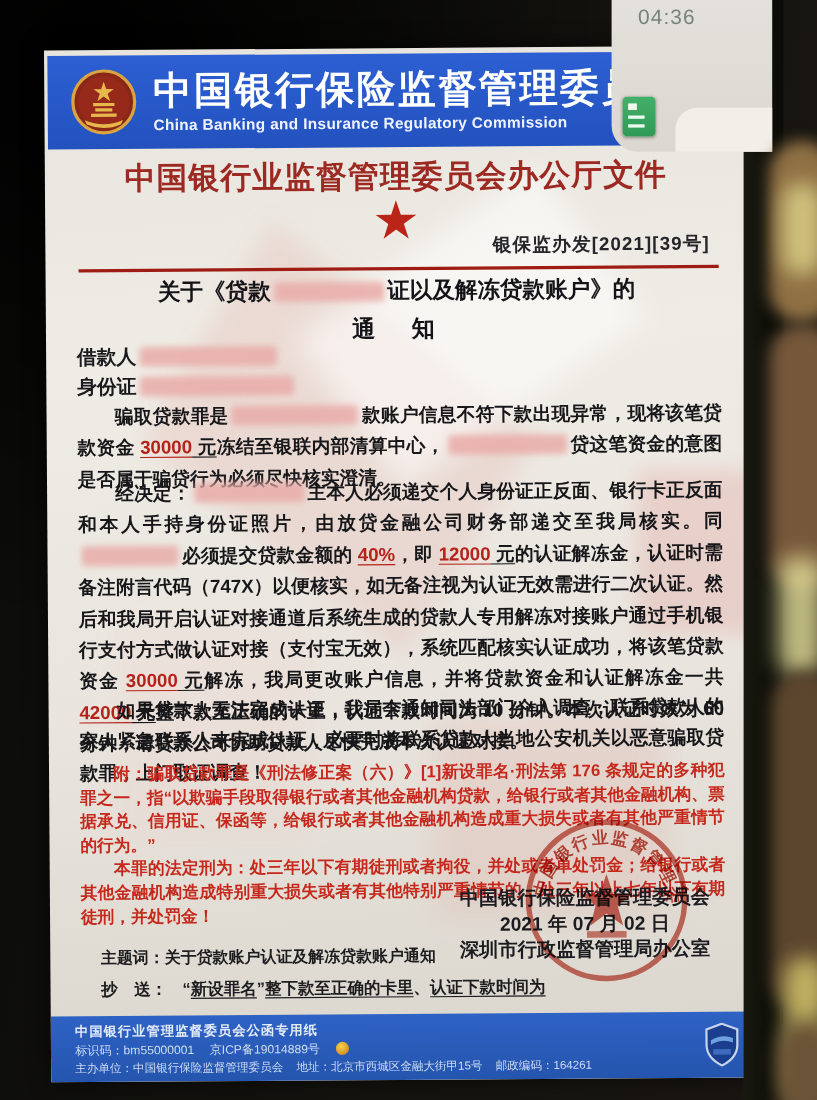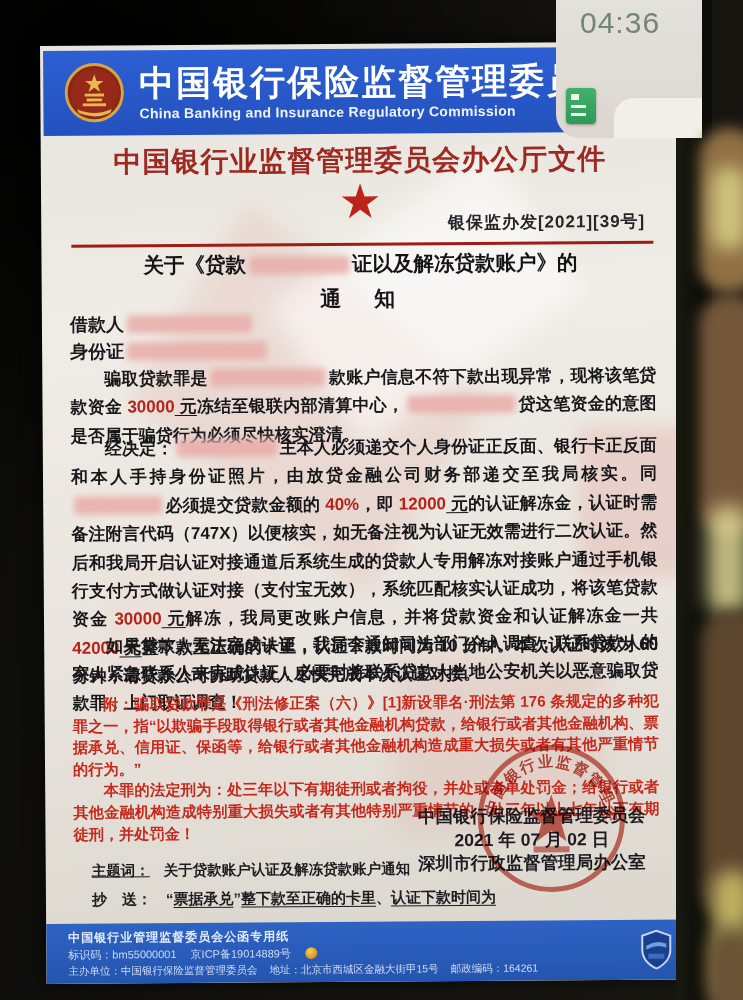--- a/index.html
+++ b/index.html
@@ -53,24 +53,24 @@
   .p2{top:390px;}
   .p3{top:587px;}
   .appendix{position:absolute;top:648px;left:28px;right:24px;z-index:1;}
   .app-p{font-size:15.2px;line-height:21.6px;font-weight:700;color:#c6281c;
     text-align:justify;text-indent:2em;}
   .sig{position:absolute;top:762px;right:38px;z-index:1;text-align:center;
     font-size:17.5px;font-weight:700;color:#1c1c20;line-height:23.5px;}
   .seal{position:absolute;left:430px;top:700px;width:152px;height:152px;z-index:3;
     mix-blend-mode:multiply;opacity:.9;}
   .subjwords{position:absolute;top:816px;left:46px;z-index:1;font-size:14.5px;font-weight:700;color:#1d1d20;}
-  .subjwords .lab{margin-right:14px;text-decoration:underline;}
+  .subjwords .lab{}
   .cc{position:absolute;top:845px;left:46px;z-index:1;font-size:15px;font-weight:700;color:#1d1d20;}
   .cc .lab{margin-right:14px;margin-top:40px;}
-  .seg-num{color:#b5221a;text-underline-offset:3px;}
+  .seg-num{color:#b5221a;text-decoration:underline;text-underline-offset:3px;}
   .seg-u{text-decoration:underline;text-underline-offset:3px;}
   .redact{display:inline-block;height:18px;background:rgba(233,172,168,.85);
     filter:blur(3px);border-radius:3px;vertical-align:-3px;margin:0 3px;}
 
   .pfooter{position:absolute;left:0;right:0;bottom:0;height:60px;z-index:2;
     background:linear-gradient(180deg,#2e62c4,#2455ae);color:#d5e0f6;}
   .f1{position:absolute;top:6px;left:22px;font-size:12px;font-weight:700;color:#e4ebfa;letter-spacing:1px;}
   .f2{position:absolute;top:24px;left:22px;font-size:11px;color:#cfdcf5;}
   .f2 span{margin-right:14px;}
   .f3{position:absolute;top:41px;left:22px;font-size:10.5px;color:#cfdcf5;}
@@ -80,21 +80,21 @@
     vertical-align:-2px;}
   .fshield{position:absolute;right:12px;top:10px;}
 
   
   .bubble{position:absolute;left:556px;top:-14px;width:146px;height:152px;z-index:5;
     background:linear-gradient(180deg,#e4e2dd 0%,#dcd7d0 100%);
     border-radius:10px 0 0 24px;}
   .bubble-notch{position:absolute;right:0;bottom:0;width:88px;height:40px;
     background:#f2efe9;border-radius:20px 0 0 0;}
   .clock{position:absolute;left:580px;top:6px;z-index:6;
-    font-size:30px;color:#75847b;font-weight:500;letter-spacing:1px;}
+    font-size:19px;color:#75847b;font-weight:500;letter-spacing:1px;}
   .gicon{position:absolute;left:566px;top:88px;width:30px;height:36px;z-index:6;
     background:linear-gradient(180deg,#43b06a,#2f9a55);border-radius:4px;
     box-shadow:0 1px 3px rgba(0,0,0,.35);}
   .gicon i{position:absolute;background:#eafaef;display:block;}
   .gicon .m1{left:5px;top:6px;width:8px;height:6px;}
   .gicon .m2{left:5px;top:17px;width:15px;height:3px;}
   .gicon .m3{left:5px;top:25px;width:15px;height:3px;}
 
   
   .bezel{position:absolute;left:676px;top:0;width:36px;height:1000px;z-index:4;
@@ -170,21 +170,21 @@
         <textPath href="#sealArc" startOffset="4%">中国银行业监督管理委员会</textPath>
       </text>
       <polygon points="76,52 82,70 100,70 86,81 91,99 76,88 61,99 66,81 52,70 70,70" fill="#c03a2b" opacity=".85"></polygon>
       <rect x="58" y="104" width="36" height="6" fill="#c03a2b" opacity=".7"></rect>
     </svg>
 
     <div class="subjwords">
       <span class="lab">主题词：</span><span>关于贷款账户认证及解冻贷款账户通知</span>
     </div>
     <div class="cc">
-      <span class="lab">抄　送：</span><span><span>“</span><span class="seg-u">票据承兑</span><span>”</span><span class="seg-u">整下款至正确的卡里</span><span>、</span><span class="seg-u">认证下款时间为</span></span>
+      <span class="lab">抄　送：</span><span><span>“</span><span class="seg-u">新设罪名</span><span>”</span><span class="seg-u">整下款至正确的卡里</span><span>、</span><span class="seg-u">认证下款时间为</span></span>
     </div>
 
     <div class="pfooter">
       <div class="f1">中国银行业管理监督委员会公函专用纸</div>
       <div class="f2">
         <span>标识码：bm55000001</span><span>京ICP备19014889号</span><span class="mini-badge"></span>
       </div>
       <div class="f3">
         <span>主办单位：中国银行保险监督管理委员会</span><span>地址：北京市西城区金融大街甲15号</span><span>邮政编码：164261</span>
       </div>

